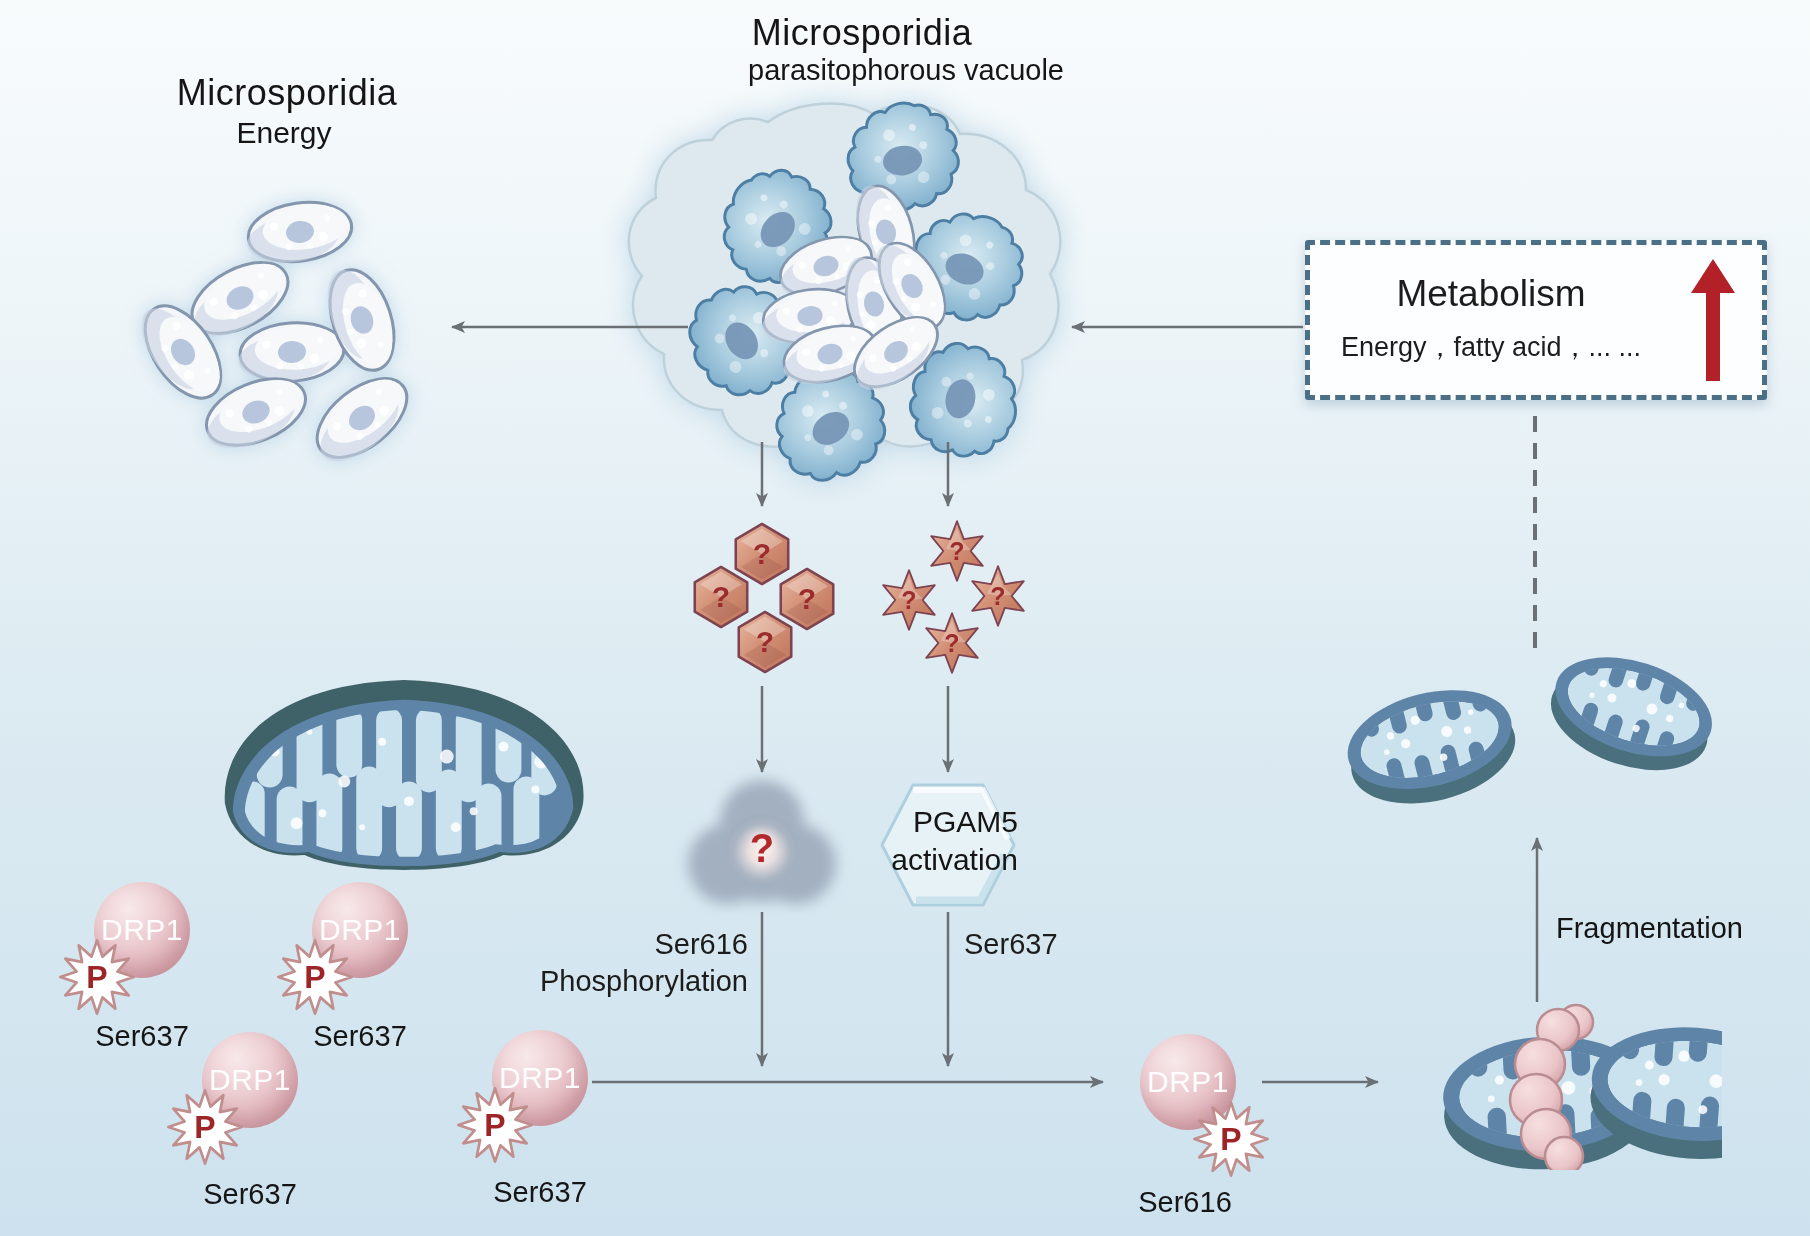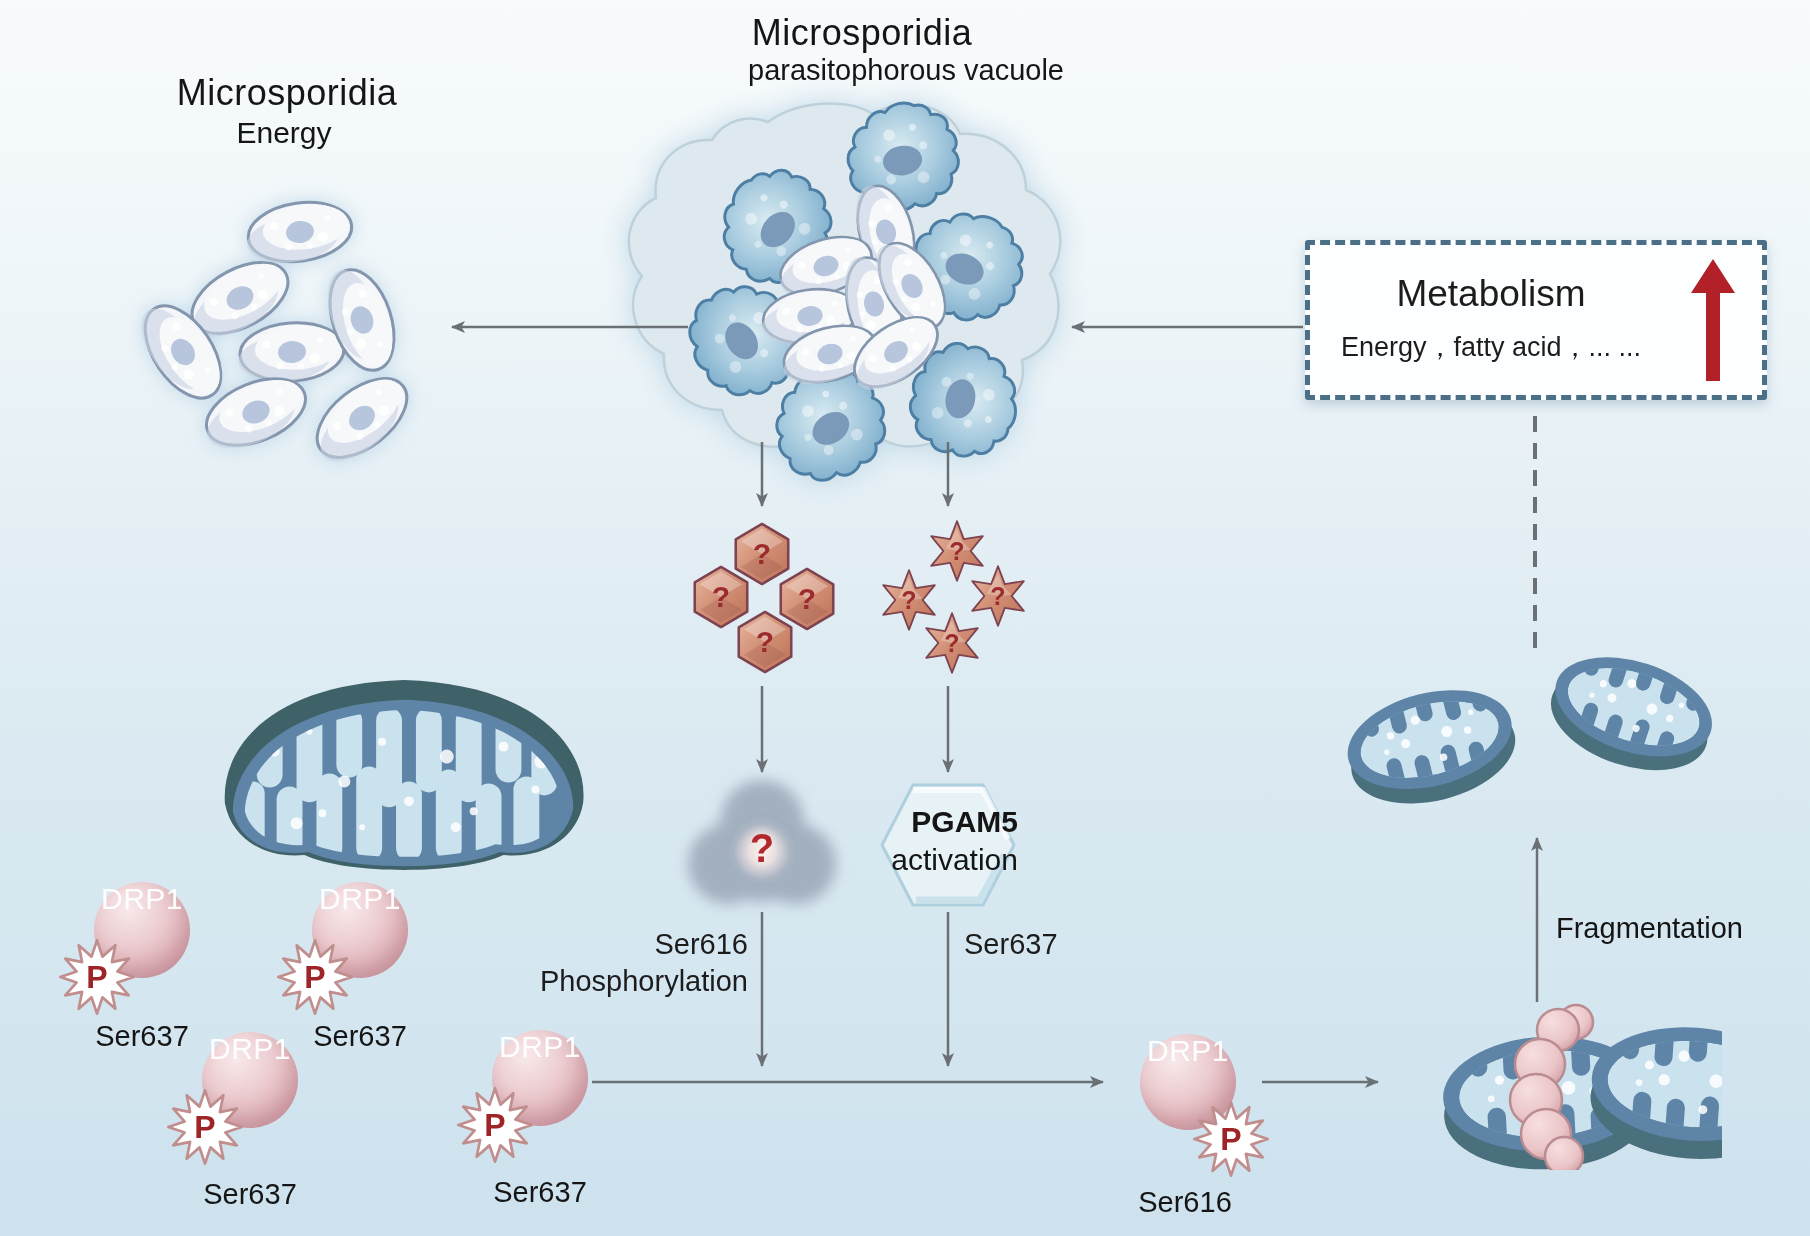--- a/index.html
+++ b/index.html
@@ -26,21 +26,21 @@
   .qmark{position:relative;z-index:2;font-weight:bold;color:#9c2b2e;font-size:30px;}
   .staru .qmark{font-size:25px;}
   
   #blob{width:176px;height:176px;}
   #blobQ{font-size:40px;font-weight:bold;color:#b3282d;text-shadow:0 0 10px rgba(255,245,240,.95);}
   
   .pg-lbl{font-size:30px;}
   
   .sphere{position:absolute;width:96px;height:96px;border-radius:50%;
     background:radial-gradient(circle at 36% 28%,#f8e9ea 0%,#eccdd1 38%,#ddadb5 70%,#c6929d 100%);
-    box-shadow:inset -6px -10px 16px rgba(150,95,105,.25);display:flex;align-items:flex-start;justify-content:center;}
+    box-shadow:inset -6px -10px 16px rgba(150,95,105,.25);display:flex;align-items:center;justify-content:center;}
   .sphere-lbl{color:rgba(255,255,255,.96);font-size:30px;letter-spacing:.5px;}
   .burst{position:absolute;width:78px;height:78px;display:flex;align-items:center;justify-content:center;z-index:2;}
   .burst svg{position:absolute;inset:0;width:100%;height:100%;}
   .p-lbl{position:relative;z-index:2;font-size:32px;font-weight:bold;color:#9e2428;}
   .pl{left:-36px;top:56px;}
   .pr{left:52px;top:66px;}
   .site{font-size:29px;}
   
   .pathlbl{position:absolute;font-size:29px;line-height:37px;}
   
@@ -341,21 +341,21 @@
     </svg>
     <span id="blobQ" style="position:relative;z-index:2;">?</span>
   </div>
 
   <div class="abs" style="left:878px;top:779px;width:140px;height:132px;">
     <svg class="abs" style="inset:0;width:100%;height:100%;" viewBox="0 0 140 132">
       <polygon points="35,6 105,6 136,66 105,126 35,126 4,66" fill="#e7f2f7" stroke="#aecfdd" stroke-width="3" stroke-linejoin="round"></polygon>
       <path d="M35,11 L105,11 L130,60" fill="none" stroke="#ffffff" stroke-width="6" opacity="0.7"></path>
       <path d="M38,121 L102,121 L126,76" fill="none" stroke="#c3dde8" stroke-width="7" opacity="0.8"></path>
     </svg>
-    <div class="lbl pg-lbl" style="left:8px;right:0;top:26px;font-weight:bold;">PGAM5</div>
+    <div class="lbl pg-lbl" style="left:8px;right:0;top:26px;">PGAM5</div>
     <div class="lbl pg-lbl" style="left:0;right:0;top:64px;">activation</div>
   </div>
 
   <svg class="abs" style="left:205px;top:662px;width:398px;height:219px;" viewBox="0 0 400 220">
       <use href="#mitoLarge"></use>
     </svg>
 
   <div class="abs" style="left:94px;top:882px;width:150px;height:160px;">
     <div class="sphere">
         <span class="sphere-lbl">DRP1</span>

